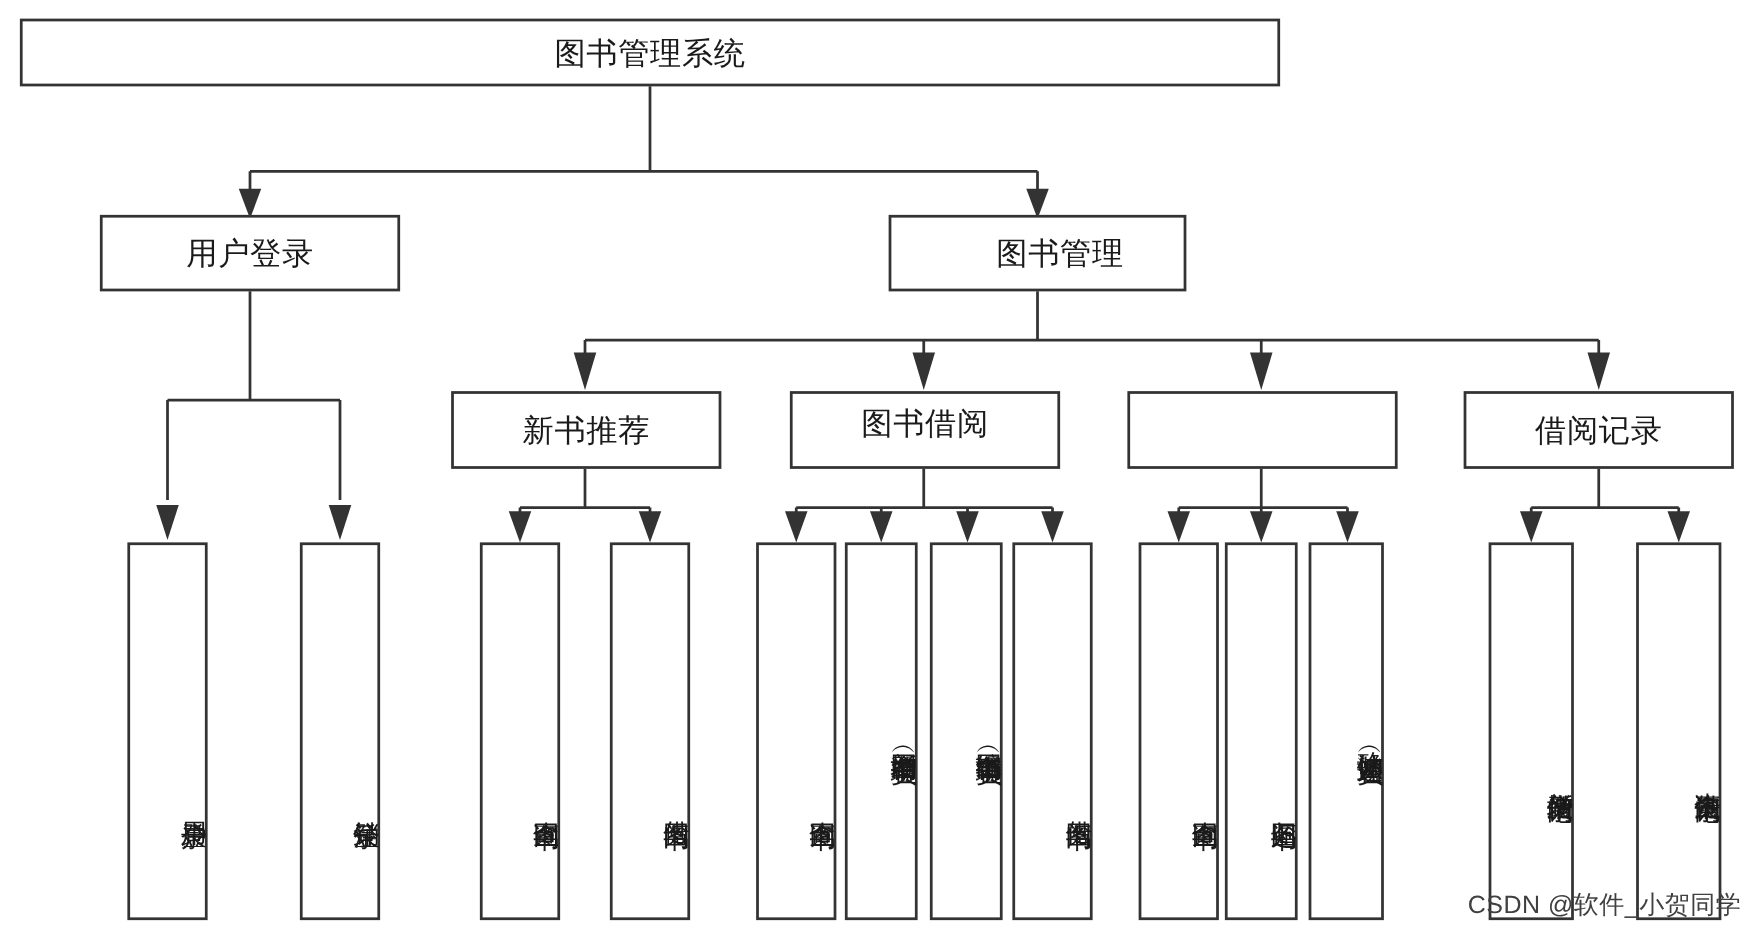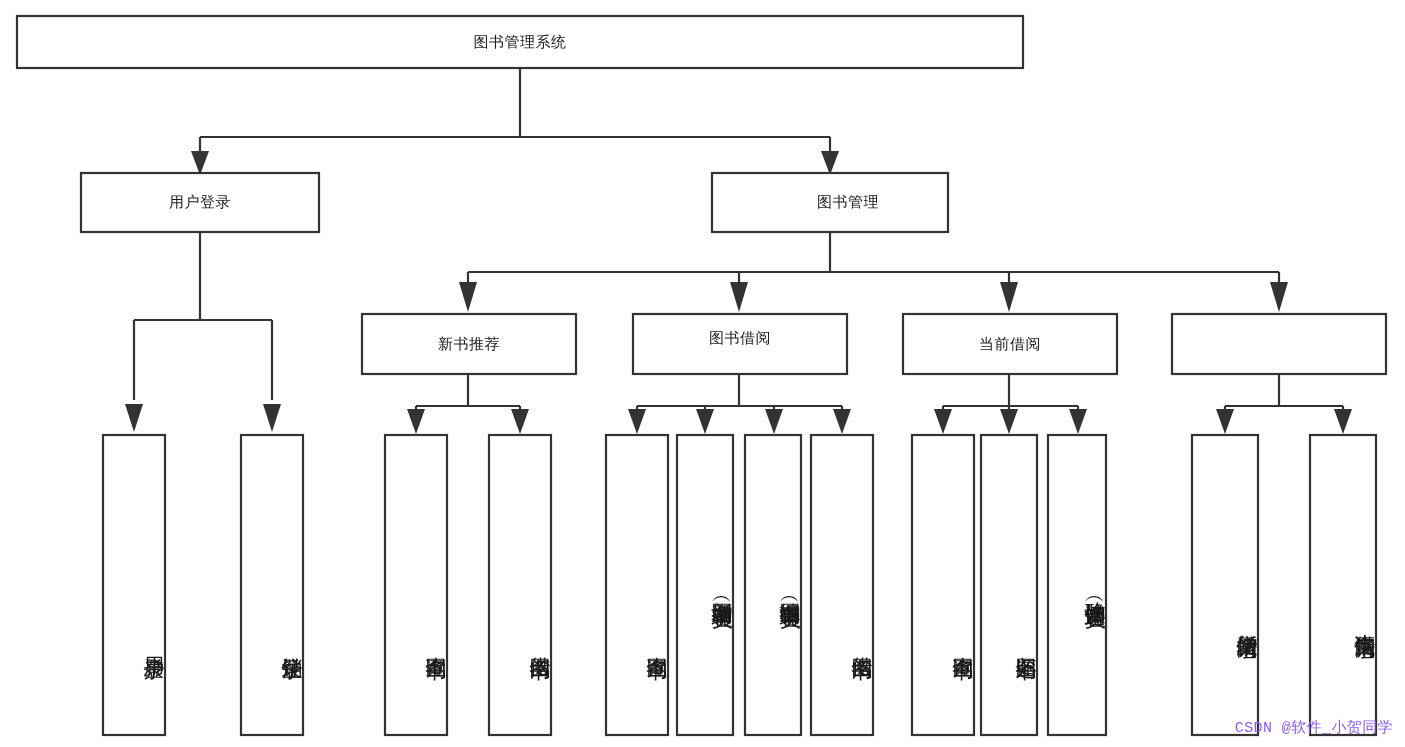--- a/index.html
+++ b/index.html
@@ -45,40 +45,40 @@
     position: absolute;
     display: flex;
     align-items: center;
     justify-content: center;
     color: #1a1a1a;
     font-family: "Liberation Sans", "DejaVu Sans", sans-serif;
     pointer-events: none;
     box-sizing: border-box;
   }
   .node-label.horizontal {
-    font-size: 15px;
+    font-size: 25px;
     letter-spacing: 0.5px;
     white-space: nowrap;
   }
   .node-label.vertical {
     font-size: 21px;
     writing-mode: vertical-rl;
     text-orientation: upright;
     letter-spacing: 1px;
     line-height: 1.05;
     align-items: flex-start;
     padding-top: 4px;
   }
   .watermark {
     position: absolute;
     right: 12px;
     bottom: 10px;
-    font-size: 15px;
-    color: #8b5cf6;
-    font-family: Liberation Mono, monospace;
+    font-size: 20px;
+    color: #404040;
+    font-family: Liberation Sans, sans-serif;
     white-space: nowrap;
     letter-spacing: 0.4px;
   }
 </style>
 </head>
 <body>
 
 <div id="diagram-root">
 
   <svg id="diagram-svg" viewBox="0 0 1405 747">
@@ -186,21 +186,21 @@
 
   </svg>
 
   <div class="node-label horizontal" style="left:17px; top:16px; width:1006px; height:52px;">图书管理系统</div>
 
   <div class="node-label horizontal" style="left:81px; top:173px; width:238px; height:59px;">用户登录</div>
   <div class="node-label horizontal" style="left:712px; top:173px; width:272px; height:59px;">图书管理</div>
 
   <div class="node-label horizontal" style="left:362px; top:314px; width:214px; height:60px;">新书推荐</div>
   <div class="node-label horizontal" style="left:633px; top:308px; width:214px; height:60px;">图书借阅</div>
-  <div class="node-label horizontal" style="left:903px; top:314px; width:214px; height:60px;">当前借阅</div>
+  <div class="node-label horizontal" style="left:1172px; top:314px; width:214px; height:60px;">借阅记录</div>
 
   <div class="node-label vertical" style="left:103px; top:545px; width:62px; height:190px;">用户登录</div>
   <div class="node-label vertical" style="left:241px; top:545px; width:62px; height:190px;">注销登录</div>
 
   <div class="node-label vertical" style="left:385px; top:545px; width:62px; height:190px;">查询图书</div>
   <div class="node-label vertical" style="left:489px; top:545px; width:62px; height:190px;">借阅图书</div>
 
   <div class="node-label vertical" style="left:606px; top:545px; width:62px; height:190px;">查询图书</div>
   <div class="node-label vertical" style="left:677px; top:440px; width:56px; height:295px;">新增图书（管理员）</div>
   <div class="node-label vertical" style="left:745px; top:440px; width:56px; height:295px;">编辑图书（管理员）</div>

